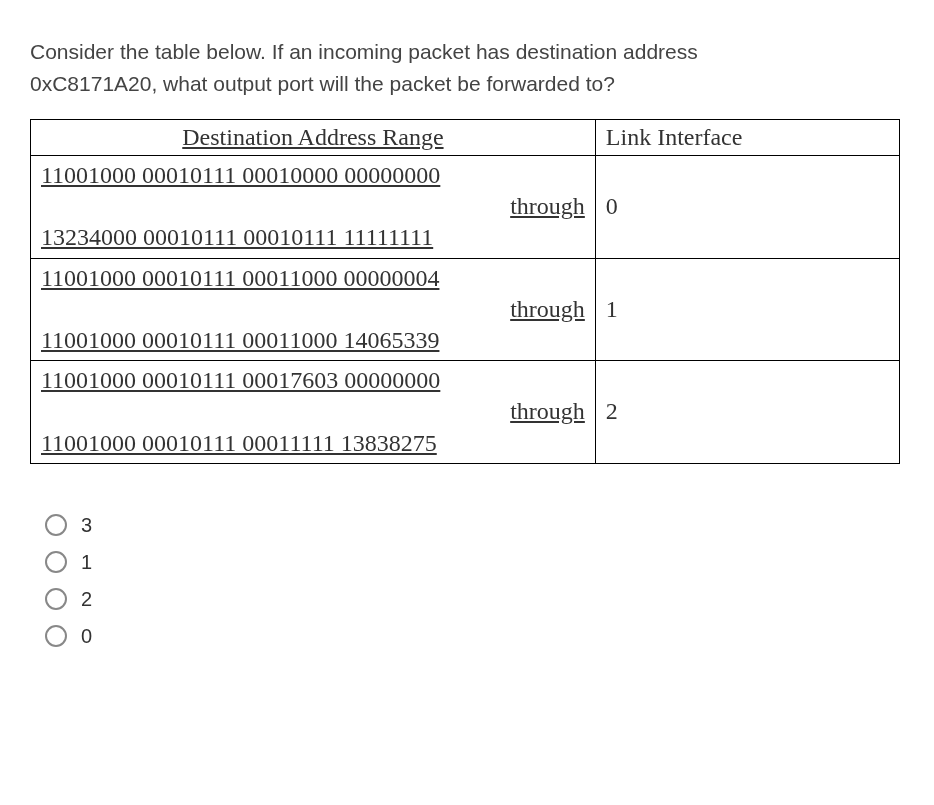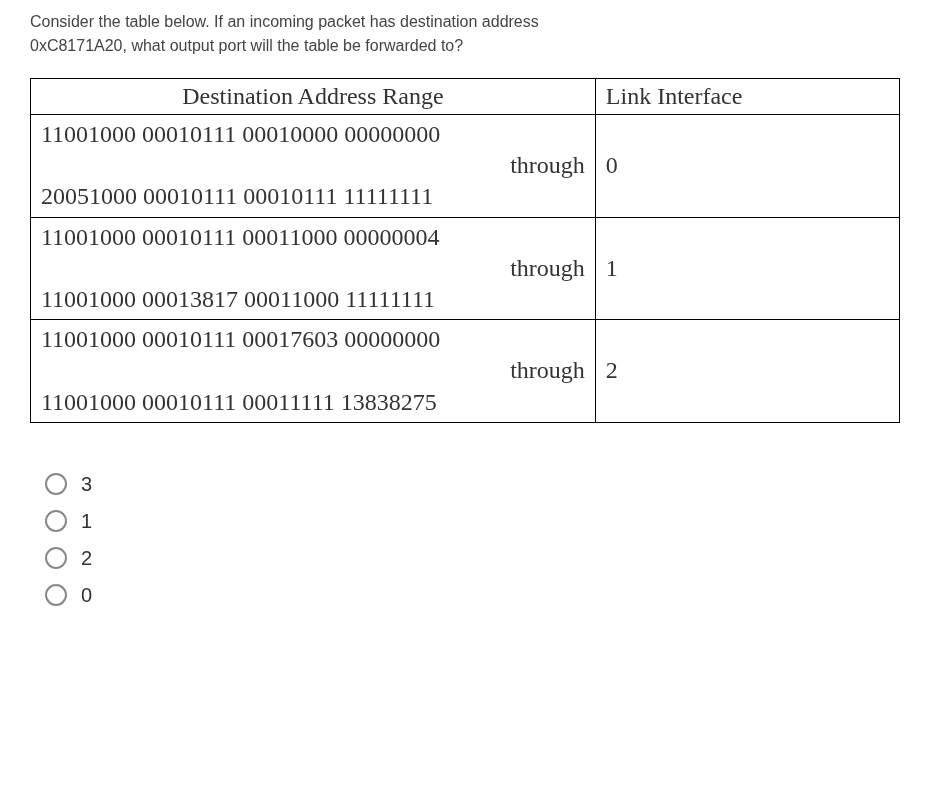--- a/index.html
+++ b/index.html
@@ -5,44 +5,46 @@
     body {
       font-family: Arial, sans-serif;
       font-size: 20px;
       color: #333;
       padding: 10px 30px;
       margin: 0;
       width: 934px;
       box-sizing: border-box;
     }
     .question {
-      font-size: 16px;
+      font-size: 21px;
       line-height: 1.5;
       margin-bottom: 20px;
       color: #444;
+      margin-top: 26px;
     }
     table {
       border-collapse: collapse;
       width: 100%;
       max-width: 870px;
       margin-bottom: 50px;
     }
     th, td {
       border: 1px solid #000;
       padding: 4px 10px;
       font-family: "Times New Roman", Times, serif;
       font-size: 24px;
       vertical-align: middle;
     }
     th {
       font-weight: normal;
       text-align: center;
     }
     .dest-col {
       width: 65%;
+      text-decoration: underline;
     }
     .link-col {
       width: 35%;
       text-align: left;
     }
     .range-line {
       text-align: left;
       line-height: 1.3;
     }
     .through {
@@ -69,42 +71,42 @@
     .option-label {
       font-size: 20px;
       color: #333;
     }
   </style>
 </head>
 <body>
 
 <div class="question">
   <span>Consider the table below. If an incoming packet has destination address</span><br>
-  <span>0xC8171A20, what output port will the table be forwarded to?</span>
+  <span>0xC8171A20, what output port will the packet be forwarded to?</span>
 </div>
 
 <table>
   <tbody>
       <tr>
     <th class="dest-col">Destination Address Range</th>
     <th class="link-col">Link Interface</th>
   </tr>
   <tr>
     <td class="dest-col">
       <div class="range-line">11001000 00010111 00010000 00000000</div>
       <div class="through">through</div>
-      <div class="range-line">20051000 00010111 00010111 11111111</div>
+      <div class="range-line">13234000 00010111 00010111 11111111</div>
     </td>
     <td class="link-col">0</td>
   </tr>
   <tr>
     <td class="dest-col">
       <div class="range-line">11001000 00010111 00011000 00000004</div>
       <div class="through">through</div>
-      <div class="range-line">11001000 00013817 00011000 11111111</div>
+      <div class="range-line">11001000 00010111 00011000 14065339</div>
     </td>
     <td class="link-col">1</td>
   </tr>
   <tr>
     <td class="dest-col">
       <div class="range-line">11001000 00010111 00017603 00000000</div>
       <div class="through">through</div>
       <div class="range-line">11001000 00010111 00011111 13838275</div>
     </td>
     <td class="link-col">2</td>

